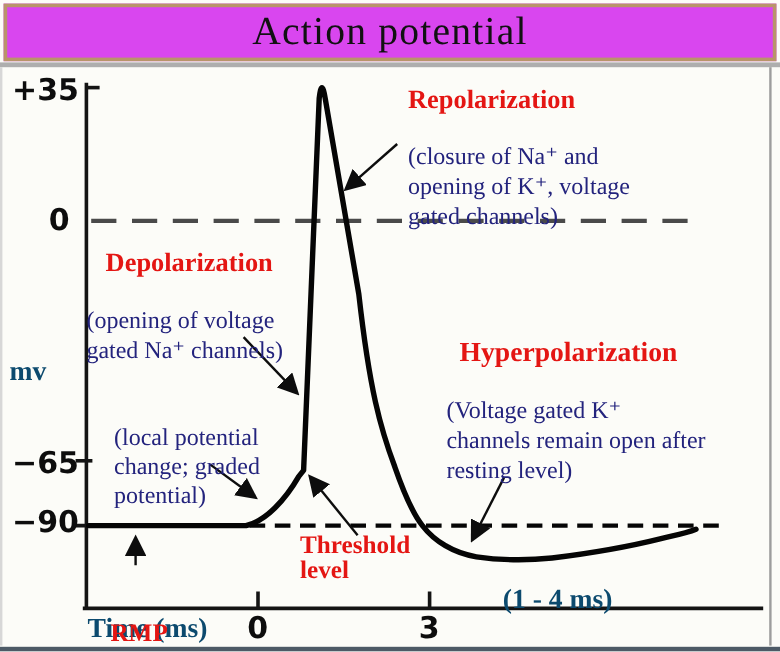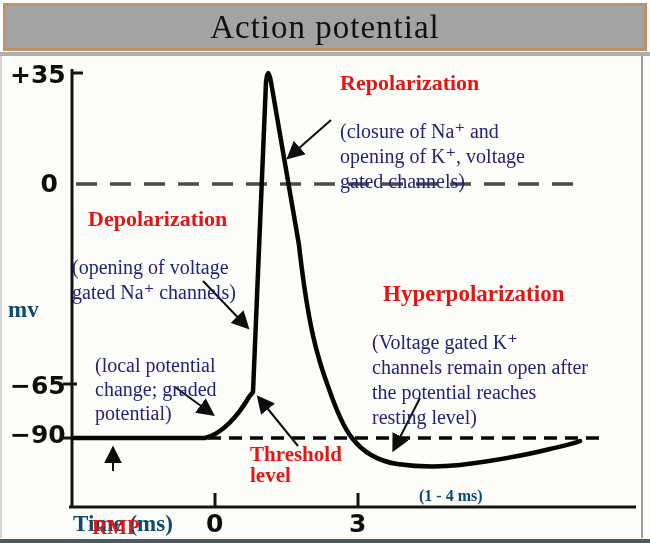--- a/index.html
+++ b/index.html
@@ -3,21 +3,21 @@
 <meta charset="utf-8">
 <style>
   html,body{margin:0;padding:0;}
   .stage{
     position:relative;width:650px;height:543px;overflow:hidden;
     background:#fcfcf8;font-family:"Liberation Serif",serif;
   }
   
   .header{
     position:absolute;left:3px;top:3px;width:638px;height:42px;
-    background:#a3a3a3;border:3px solid #b9946a;
+    background:#d946ef;border:3px solid #b9946a;
     display:flex;align-items:center;justify-content:center;
   }
   .header .title{
     font-family:"Liberation Serif",serif;font-size:33px;color:#111;
     letter-spacing:1px;
   }
   .strip{position:absolute;left:0;top:52px;width:650px;height:4px;background:#aeaeae;}
   .edge-left{position:absolute;left:0;top:56px;width:2px;height:482px;background:#d7d7d7;}
   .edge-right{position:absolute;left:641px;top:56px;width:2px;height:482px;background:#9d9d9d;}
   .edge-bottom{position:absolute;left:0;top:539px;width:650px;height:4px;background:#4d5a66;}
@@ -81,21 +81,21 @@
 
   <div class="lbl ynum" style="left:10px;top:60px;">+35</div>
   <div class="lbl ynum" style="left:6px;top:169px;">0</div>
   <div class="lbl ynum" style="left:10px;top:371px;">−65</div>
   <div class="lbl ynum" style="left:10px;top:420px;">−90</div>
   <div class="lbl serif-bold" style="left:8px;top:297px;font-size:23px;">mv</div>
 
   <div class="lbl serif-bold" style="left:73px;top:511px;font-size:23px;">Time (ms)</div>
   <div class="lbl xnum" style="left:206px;top:509px;">0</div>
   <div class="lbl xnum" style="left:349px;top:509px;">3</div>
-  <div class="lbl serif-bold" style="left:419px;top:487px;font-size:16px;">(1 - 4 ms)</div>
+  <div class="lbl serif-bold" style="left:419px;top:487px;font-size:23px;">(1 - 4 ms)</div>
 
   <div class="lbl red" style="left:340px;top:70px;font-size:22px;">Repolarization</div>
   <div class="lbl blue" style="left:340px;top:95px;">
     <div>(closure of Na⁺ and</div>
     <div>opening of K⁺, voltage</div>
     <div>gated channels)</div>
   </div>
 
   <div class="lbl red" style="left:88px;top:206px;font-size:22px;">Depolarization</div>
   <div class="lbl blue" style="left:72px;top:231px;">
@@ -106,21 +106,20 @@
   <div class="lbl blue" style="left:95px;top:329px;line-height:24px;">
     <div>(local potential</div>
     <div>change; graded</div>
     <div>potential)</div>
   </div>
 
   <div class="lbl red" style="left:383px;top:281px;font-size:23px;text-align:right;">Hyperpolarization</div>
   <div class="lbl blue" style="left:372px;top:306px;">
     <div>(Voltage gated K⁺</div>
     <div>channels remain open after</div>
-    <div>the potential reaches</div>
     <div>resting level)</div>
   </div>
 
   <div class="lbl red" style="left:250px;top:444px;font-size:21px;line-height:21px;">
     <div>Threshold</div>
     <div>level</div>
   </div>
 
   <div class="lbl red" style="left:92px;top:471px;font-size:21px;margin-top:44px;">RMP</div>
 

